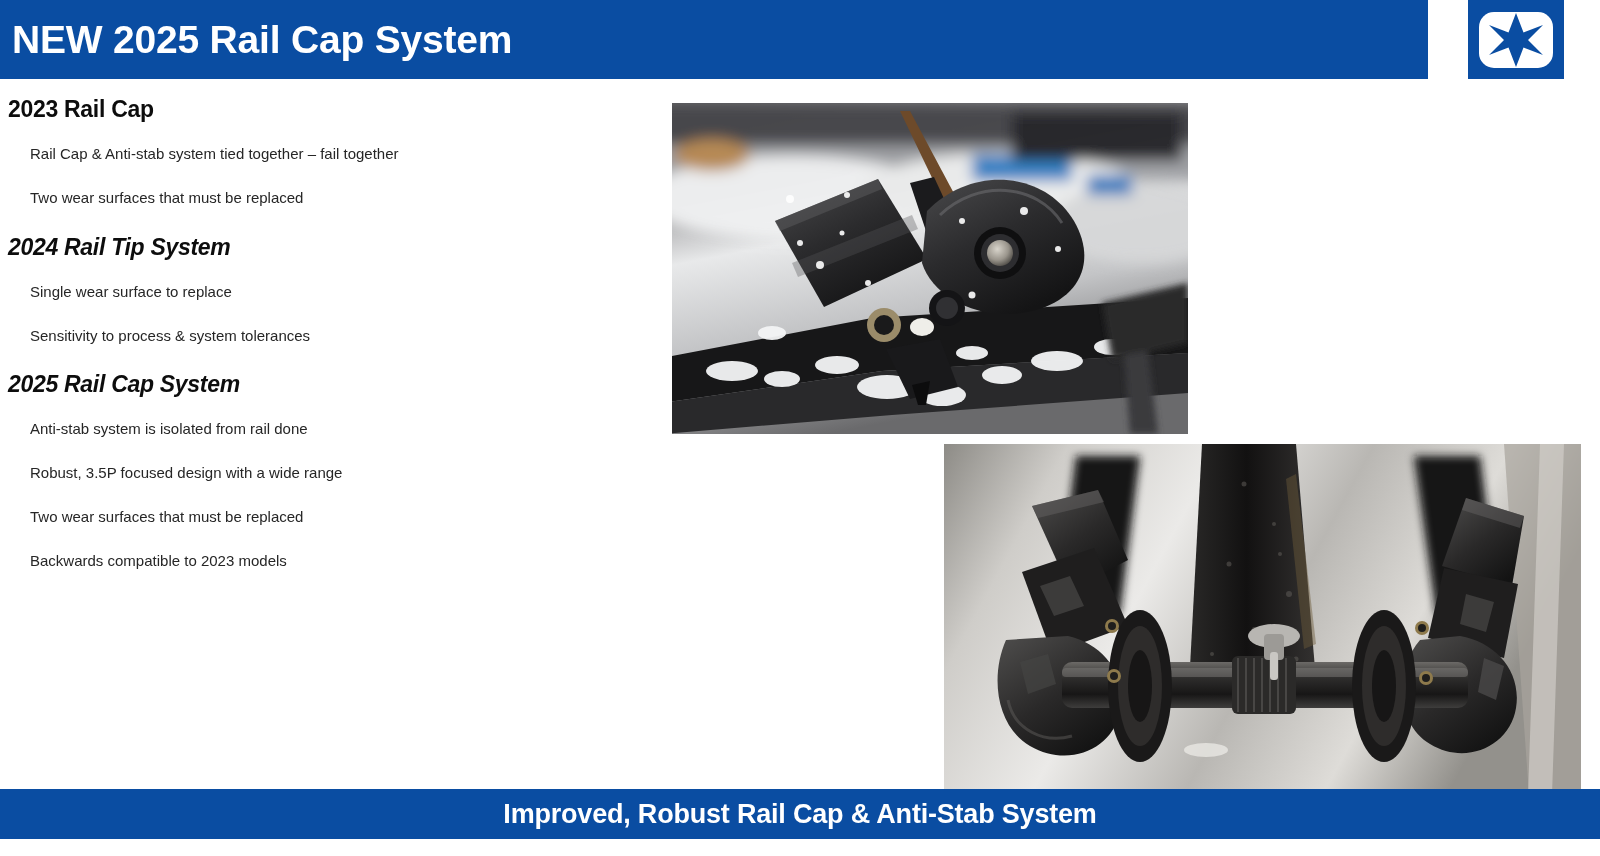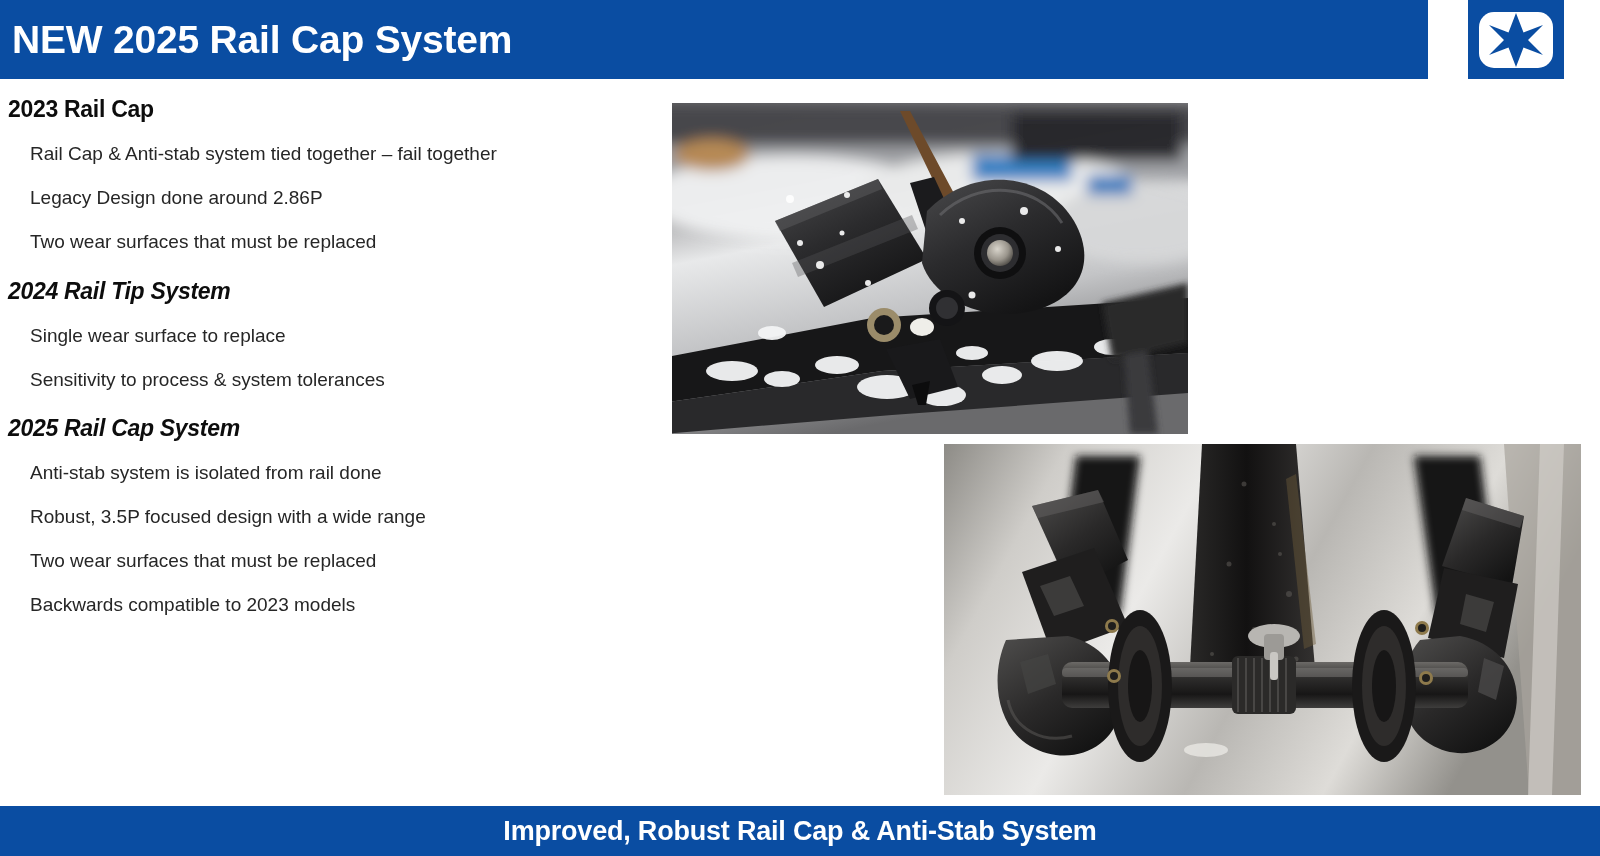--- a/index.html
+++ b/index.html
@@ -77,21 +77,21 @@
   .section:not(:first-child) .section-heading {
     margin-top: 14px;
     font-style: italic;
   }
   .bullets {
     list-style: none;
     margin: 0;
     padding: 0;
   }
   .bullet {
-    font-size: 19px;
+    font-size: 15px;
     color: #262626;
     margin: 0 0 0 30px;
     line-height: 1;
     height: 44px;
     display: flex;
     align-items: center;
     white-space: nowrap;
   }
 
   
@@ -115,21 +115,21 @@
   .photo svg {
     display: block;
     width: 100%;
     height: 100%;
   }
 
   
   .footer-bar {
     position: absolute;
     left: 0;
-    bottom: 0;
+    bottom: 17px;
     width: 1600px;
     height: 50px;
     background: #0a4da2;
     display: flex;
     align-items: center;
     justify-content: center;
   }
   .footer-text {
     color: #ffffff;
     font-size: 27px;
@@ -159,21 +159,20 @@
       <rect x="0" y="0" width="74" height="56" fill="#ffffff" mask="url(#starmask)"></rect>
     </svg>
   </div>
 
   <div class="content-col">
 
     <div class="section">
       <h2 class="section-heading">2023 Rail Cap</h2>
       <ul class="bullets">
         <li class="bullet">Rail Cap &amp; Anti-stab system tied together – fail together</li>
-        <li class="bullet">Legacy Design done around 2.86P</li>
         <li class="bullet">Two wear surfaces that must be replaced</li>
       </ul>
     </div>
 
     <div class="section">
       <h2 class="section-heading">2024 Rail Tip System</h2>
       <ul class="bullets">
         <li class="bullet">Single wear surface to replace</li>
         <li class="bullet">Sensitivity to process &amp; system tolerances</li>
       </ul>

